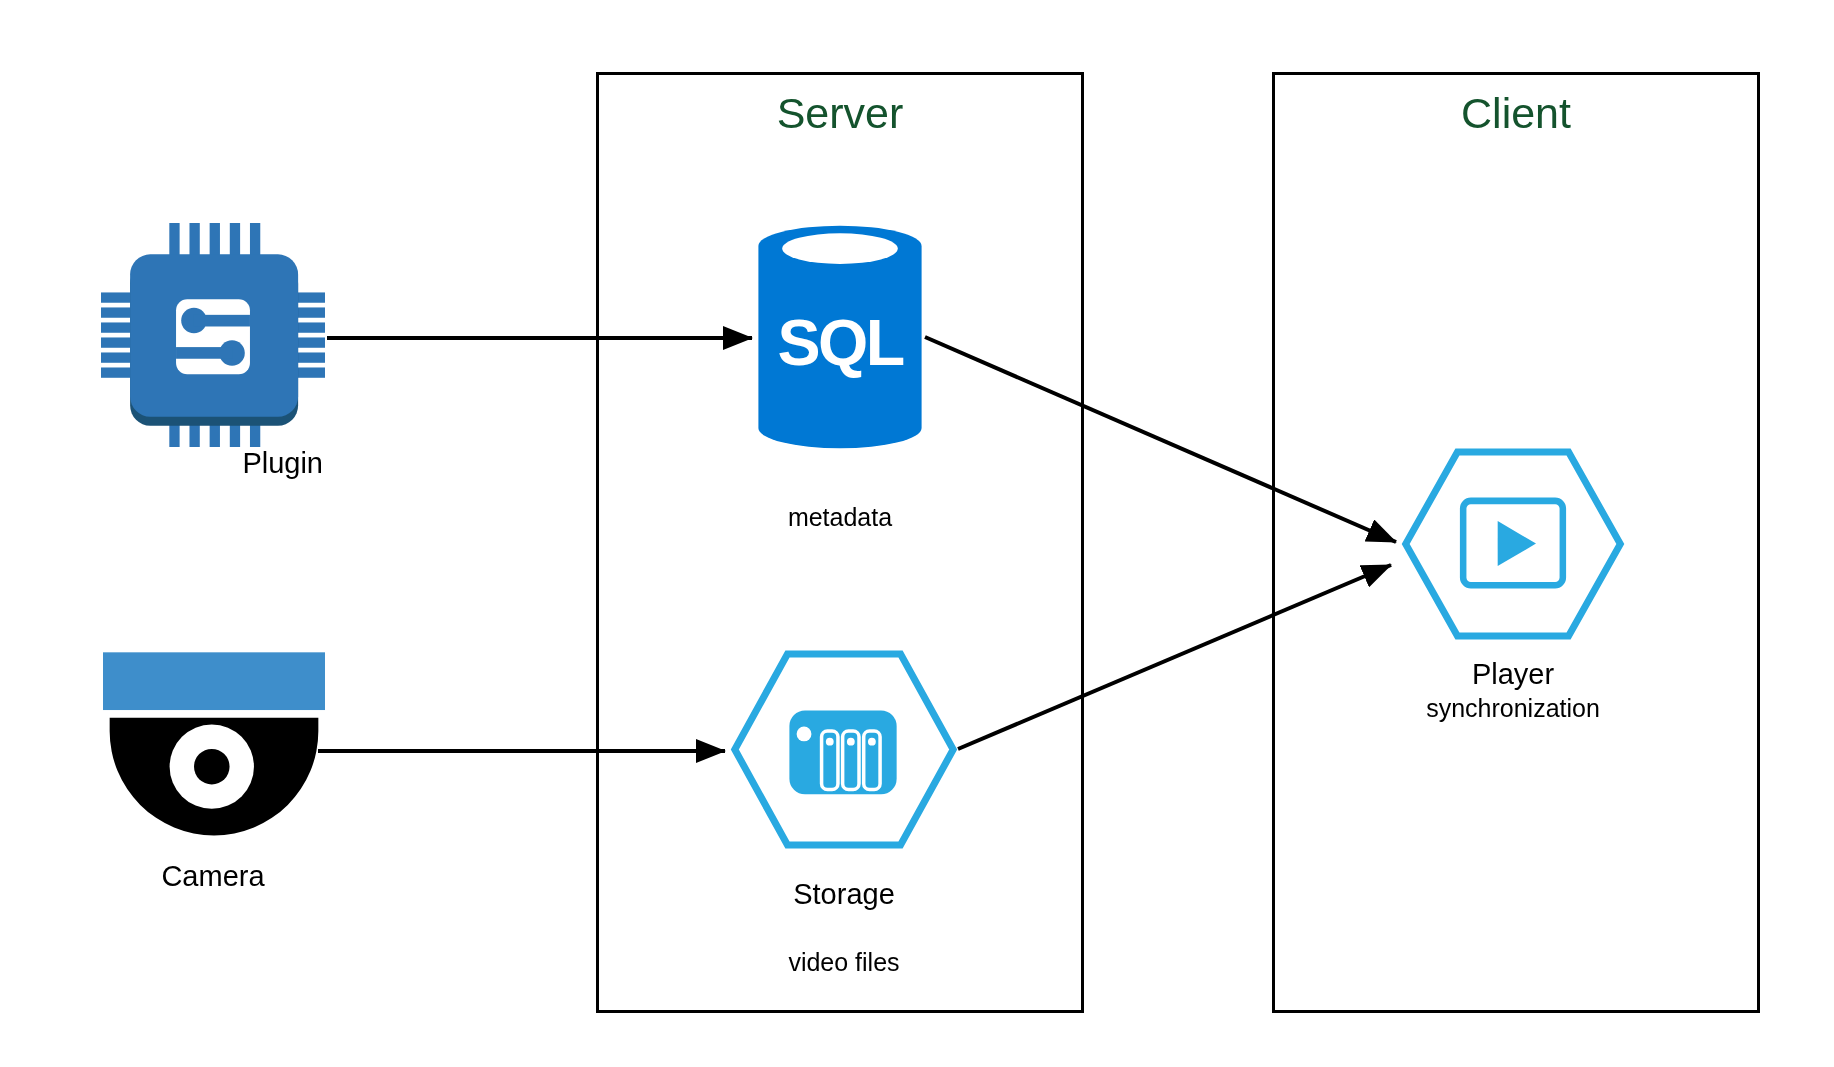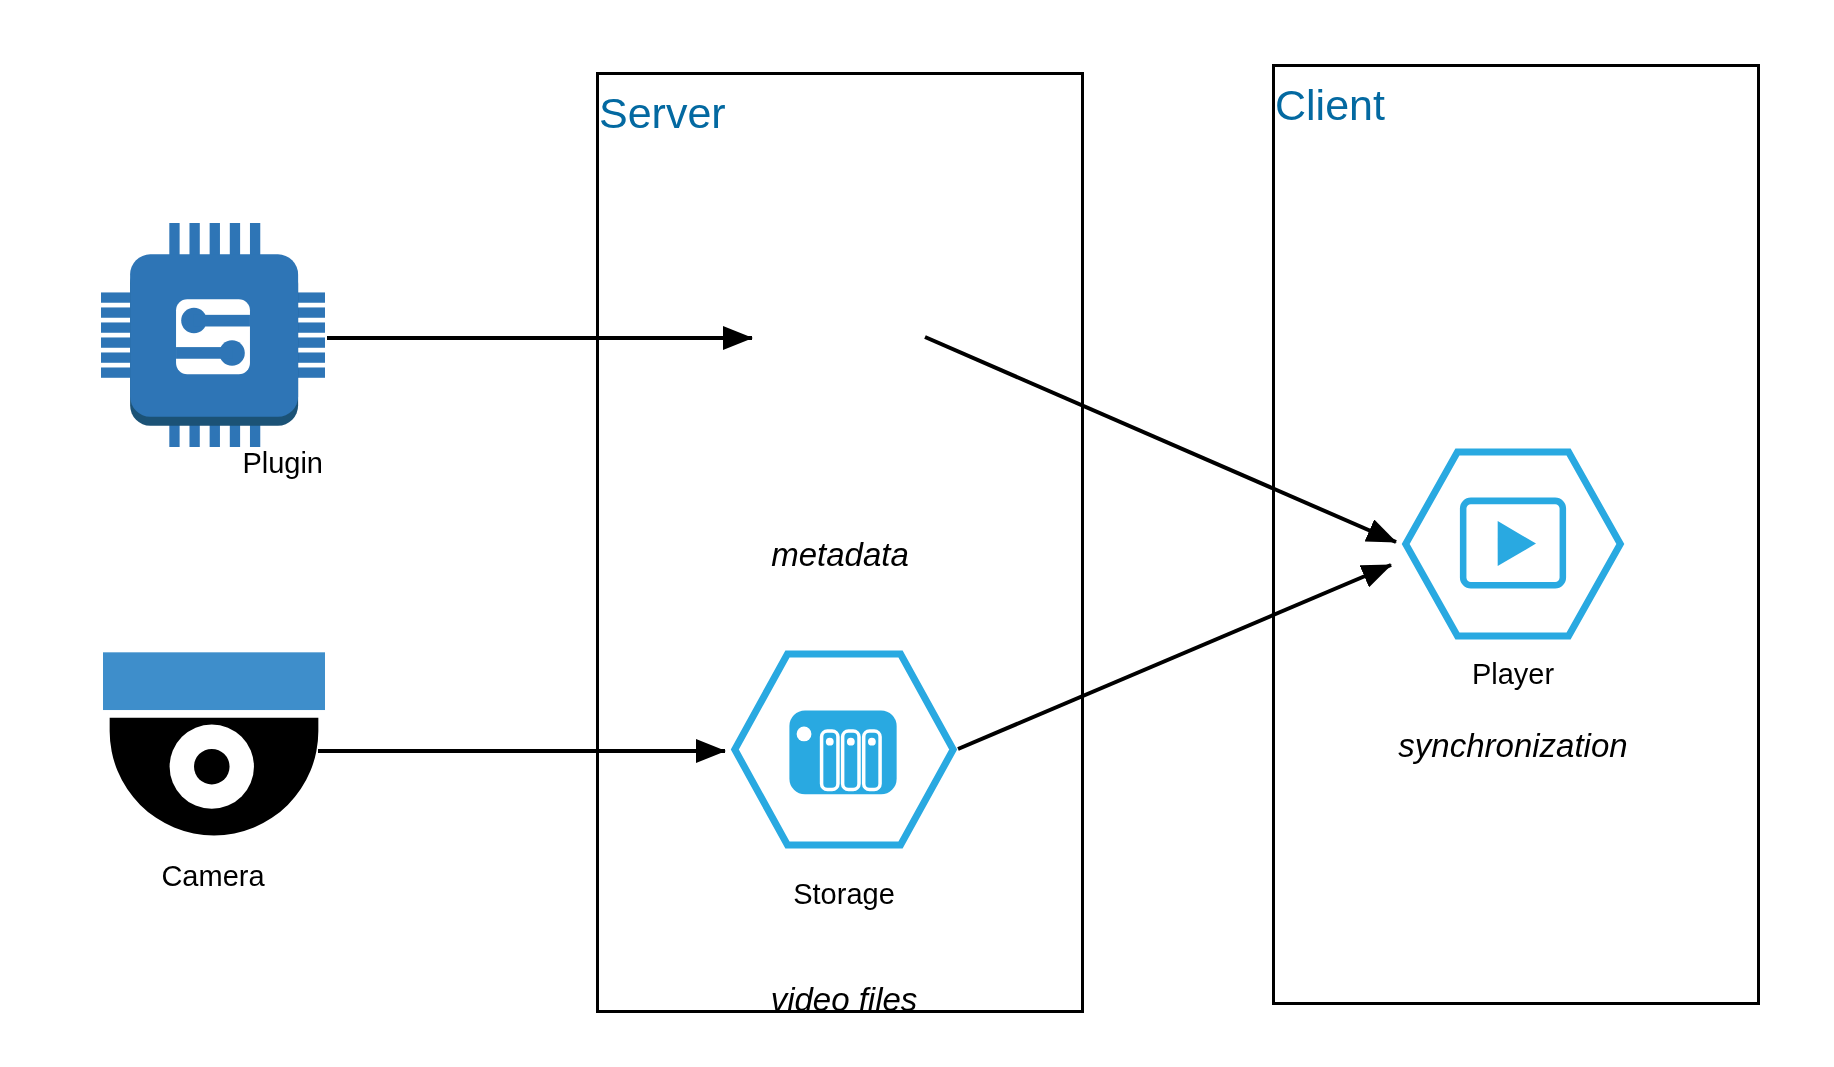--- a/index.html
+++ b/index.html
@@ -6,35 +6,35 @@
   .canvas {
     position:relative; width:1834px; height:1067px;
     background:#fff; overflow:hidden;
     font-family:"Liberation Sans", sans-serif; color:#000;
   }
   .group-box {
     position:absolute; box-sizing:border-box;
     background:#fff; border:3px solid #000;
   }
   .group-box.server { left:596px; top:72px; width:488px; height:941px; }
-  .group-box.client { left:1272px; top:64px; width:488px; height:941px; }
+  .group-box.client { left:1272px; top:72px; width:488px; height:941px; }
   .group-title {
     position:absolute; top:14px; left:0; width:100%;
-    text-align:left; font-size:43px; color:#0369a1;
+    text-align:center; font-size:43px; color:#14532d;
   }
   .icon { position:absolute; }
   .icon svg { display:block; width:100%; height:100%; }
   .icon.plugin  { left:101px; top:219px; width:224px; height:232px; }
   .icon.camera  { left:103px; top:650px; width:222px; height:200px; }
   .icon.sql     { left:755px; top:222px; width:170px; height:230px; }
   .icon.storage { left:727px; top:646px; width:234px; height:207px; }
   .icon.player  { left:1398px; top:444px; width:230px; height:200px; }
   .lbl { position:absolute; text-align:center; line-height:1.15; white-space:nowrap; }
   .lbl.main  { font-size:29px; }
-  .lbl.sub   { font-style:italic; font-size:33px;margin-top:33px; }
+  .lbl.sub   { font-size:25px; }
   .lbl-plugin  { left:103px; top:447px; width:220px;text-align:right; }
   .lbl-camera  { left:103px; top:860px; width:220px;text-align:center; }
   .lbl-sqlite  { left:690px; top:465px; width:300px; font-size:30px; }
   .lbl-metadata{ left:690px; top:503px; width:300px; }
   .lbl-storage { left:694px; top:878px; width:300px; font-size:34px; }
   .lbl-video   { left:694px; top:948px; width:300px; font-size:26px; }
   .lbl-player  { left:1363px; top:658px; width:300px; font-size:30px; }
   .lbl-sync    { left:1363px; top:694px; width:300px; font-size:26px; }
   svg.arrows {
     position:absolute; left:0; top:0; width:1834px; height:1067px;
@@ -98,20 +98,27 @@
   <div class="icon camera">
     <svg viewBox="0 0 100 90" aria-hidden="true">
       <rect x="0" y="1" width="100" height="26" fill="#3E8ECB"></rect>
       <path fill="#000000" d="M3,30.5 h94 v6 a47,47 0 0 1 -94,0 z"></path>
       <circle fill="#ffffff" cx="49" cy="52.5" r="19"></circle>
       <circle fill="#000000" cx="49" cy="52.5" r="8"></circle>
     </svg>
   </div>
   <div class="lbl main lbl-camera">Camera</div>
 
+  <div class="icon sql">
+    <svg viewBox="0 0 100 135" aria-hidden="true">
+      <path d="M2,14 A48,12 0 0 1 98,14 L98,121 A48,12 0 0 1 2,121 Z" fill="#0078D4"></path>
+      <ellipse fill="#ffffff" cx="50" cy="15.5" rx="34" ry="9"></ellipse>
+      <text x="50" y="84" text-anchor="middle" font-size="38" font-weight="bold" letter-spacing="-1.5" fill="#ffffff">SQL</text>
+    </svg>
+  </div>
   <div class="lbl sub lbl-metadata">metadata</div>
 
   <div class="icon storage">
     <svg viewBox="0 0 120 106" aria-hidden="true">
       <polygon fill="#ffffff" stroke-width="3.6" points="31,4 89,4 116,53 89,102 31,102 4,53" stroke="#29A9E1"></polygon>
       <rect x="32" y="33" width="55" height="43" rx="8" fill="#29A9E1"></rect>
       <circle fill="#ffffff" cx="39.5" cy="45" r="3.8"></circle>
       <g>
         <rect x="48.5" y="43.5" width="8.4" height="30" rx="3" stroke="#ffffff" stroke-width="1.8" fill="#29A9E1"></rect>
         <rect x="59.3" y="43.5" width="8.4" height="30" rx="3" stroke="#ffffff" stroke-width="1.8" fill="#29A9E1"></rect>

